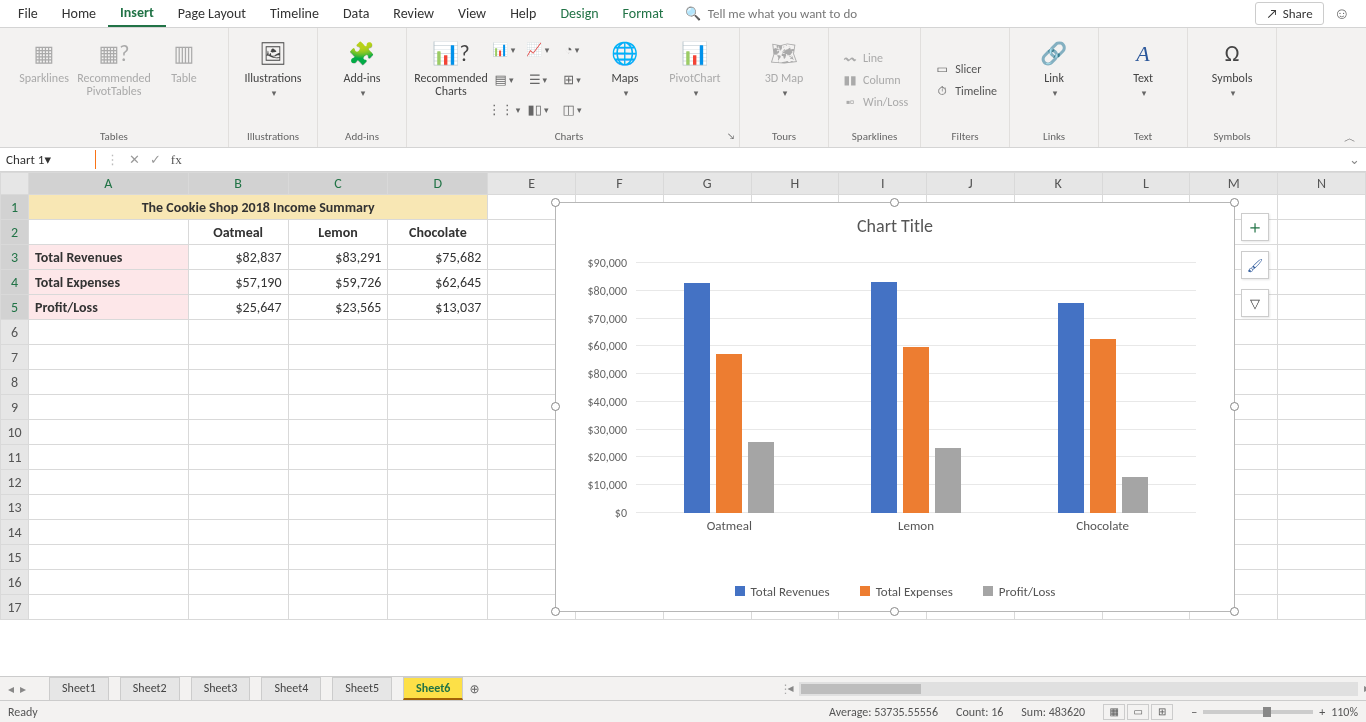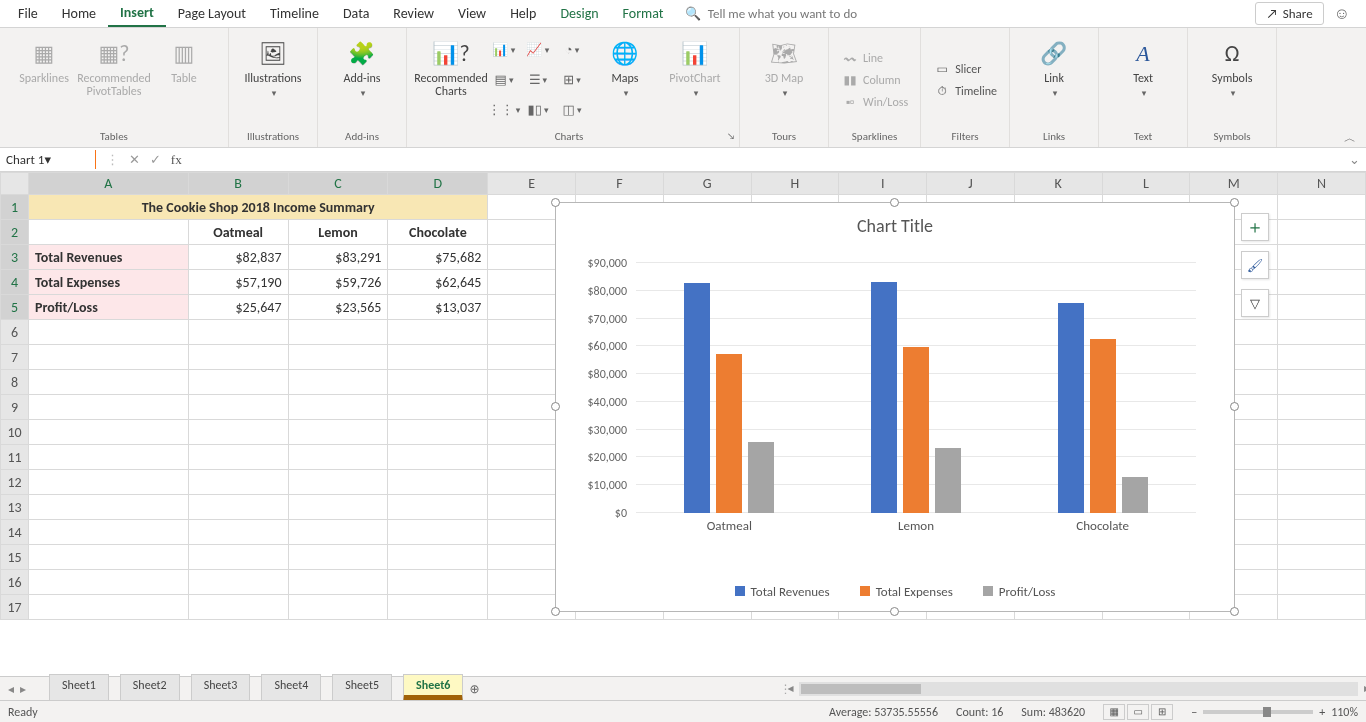--- a/index.html
+++ b/index.html
@@ -75,21 +75,21 @@
   .bar.s2 { background: #a5a5a5; }
   .x-labels { position: absolute; left: 80px; top: 315px; width: 560px; display: flex; }
   .x-labels > div { flex: 1; text-align: center; font-size: 13px; color: #555; }
   .legend { position: absolute; bottom: 12px; left: 0; right: 0; display: flex; justify-content: center; gap: 30px; font-size: 13px; color: #555; }
   .swatch { display: inline-block; width: 10px; height: 10px; margin-right: 6px; }
 
   
   .sheet-tabs { position: absolute; left: 0; right: 0; bottom: 22px; height: 24px; display: flex; align-items: center; border-top: 1px solid #ccc; background: #f3f2f1; font-size: 12px; }
   .sheet-nav { padding: 0 8px; color: #888; display: flex; gap: 6px; }
   .sheet-tab { padding: 3px 12px; border: 1px solid #ccc; border-bottom: none; background: #e6e6e6; color: #444; cursor: pointer; margin-left: 9px; }
-  .sheet-tab.active { background: #fef9c3; border-bottom: 8px solid #a16207; color: #217346; font-weight: 600; }
+  .sheet-tab.active { background: #fde047; border-bottom: 2px solid #a16207; color: #217346; font-weight: 600; }
   .add-sheet { margin-left: 6px; color: #666; }
   .hscroll { flex: 1; margin: 0 8px; height: 14px; background: #e0e0e0; position: relative; }
   .hscroll .thumb { position: absolute; left: 2px; top: 2px; height: 10px; width: 120px; background: #bdbdbd; }
 
   
   .status { position: absolute; left: 0; right: 0; bottom: 0; height: 22px; background: #f3f2f1; border-top: 1px solid #ccc; display: flex; align-items: center; font-size: 12px; color: #555; padding: 0 8px; gap: 18px; }
   .status .spacer { flex: 1; }
   .view-btns { display: flex; gap: 2px; }
   .view-btns .vb { width: 22px; height: 16px; border: 1px solid #ccc; display: flex; align-items: center; justify-content: center; font-size: 10px; }
   .zoom { display: flex; align-items: center; gap: 6px; }

